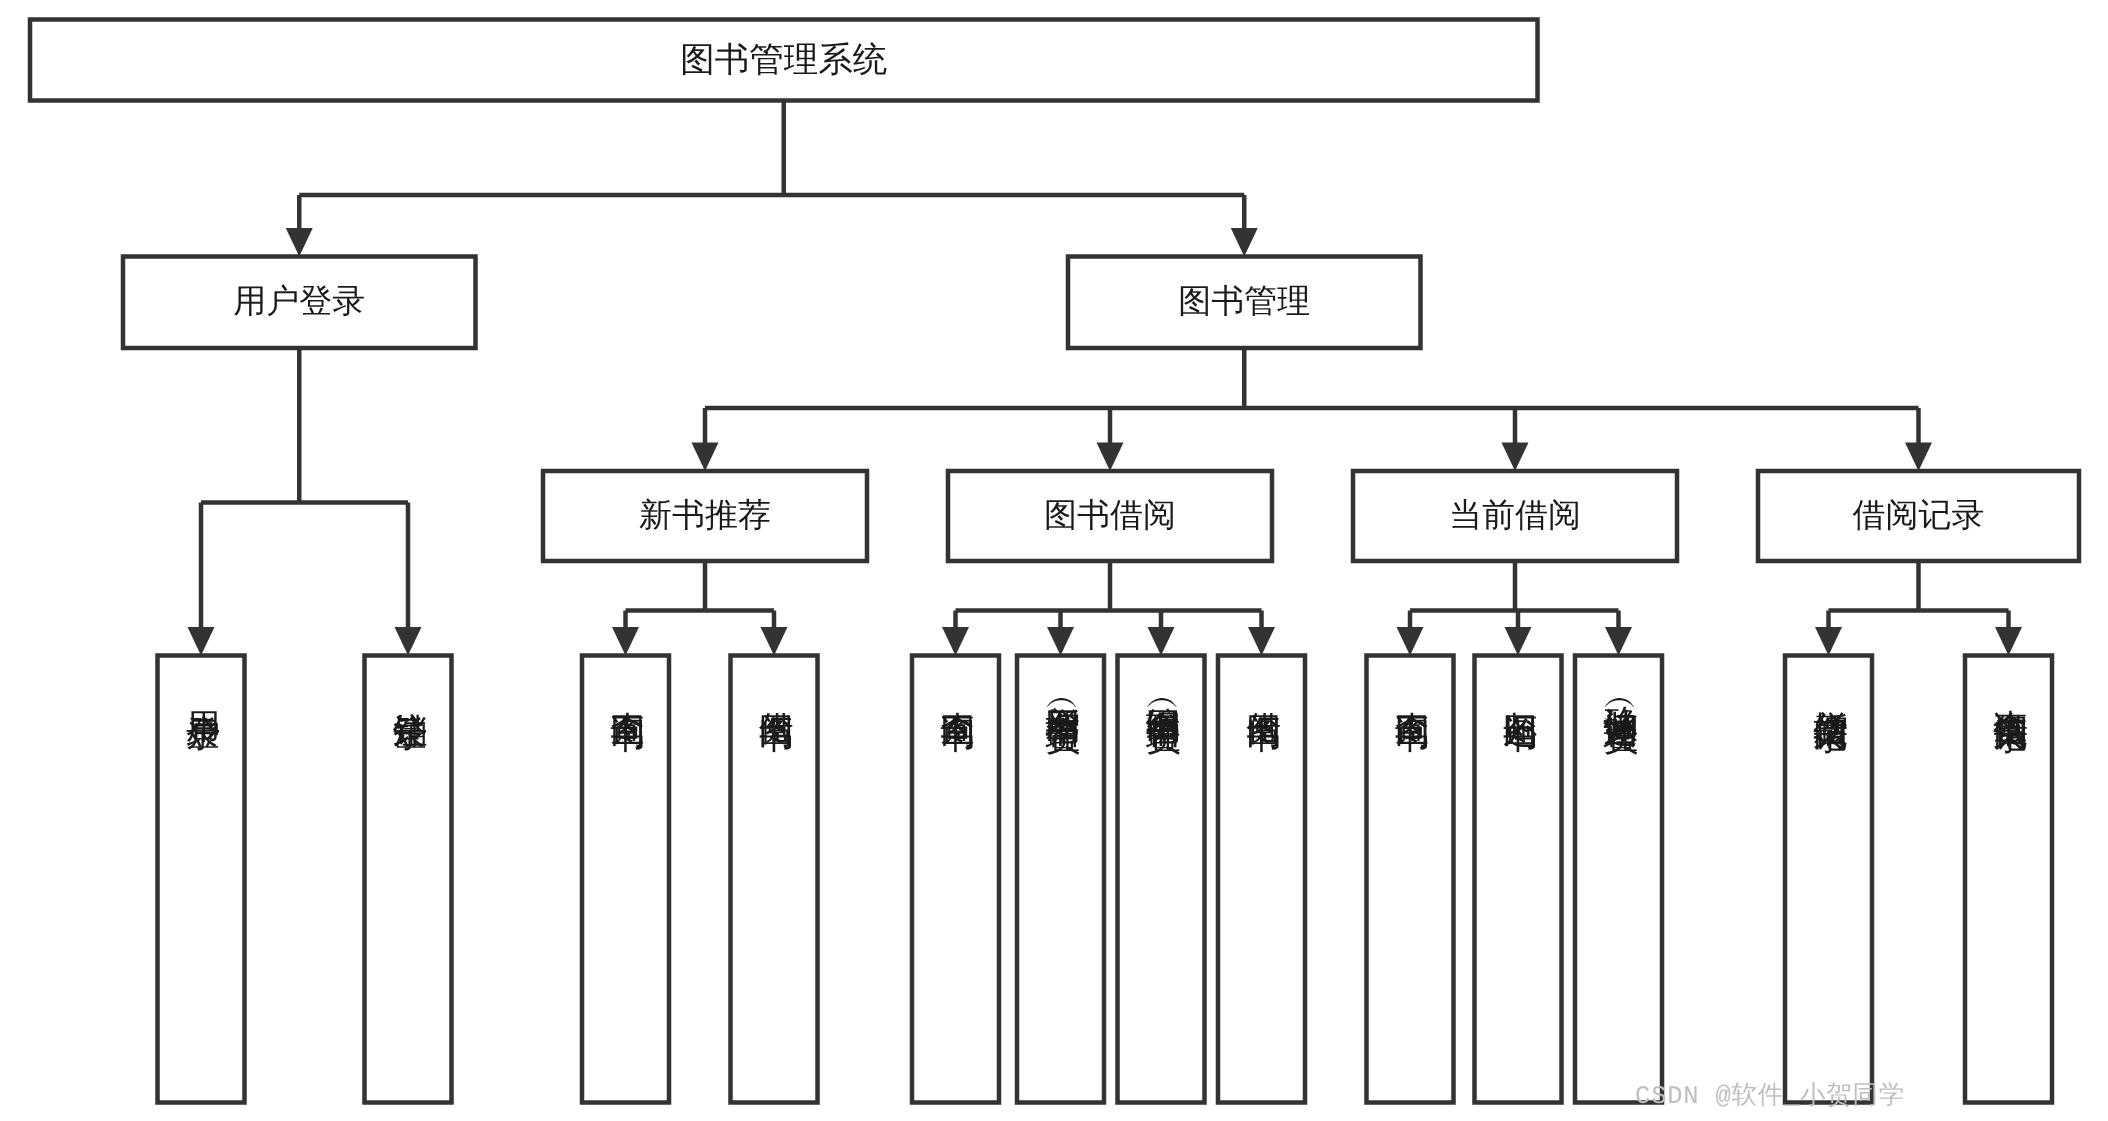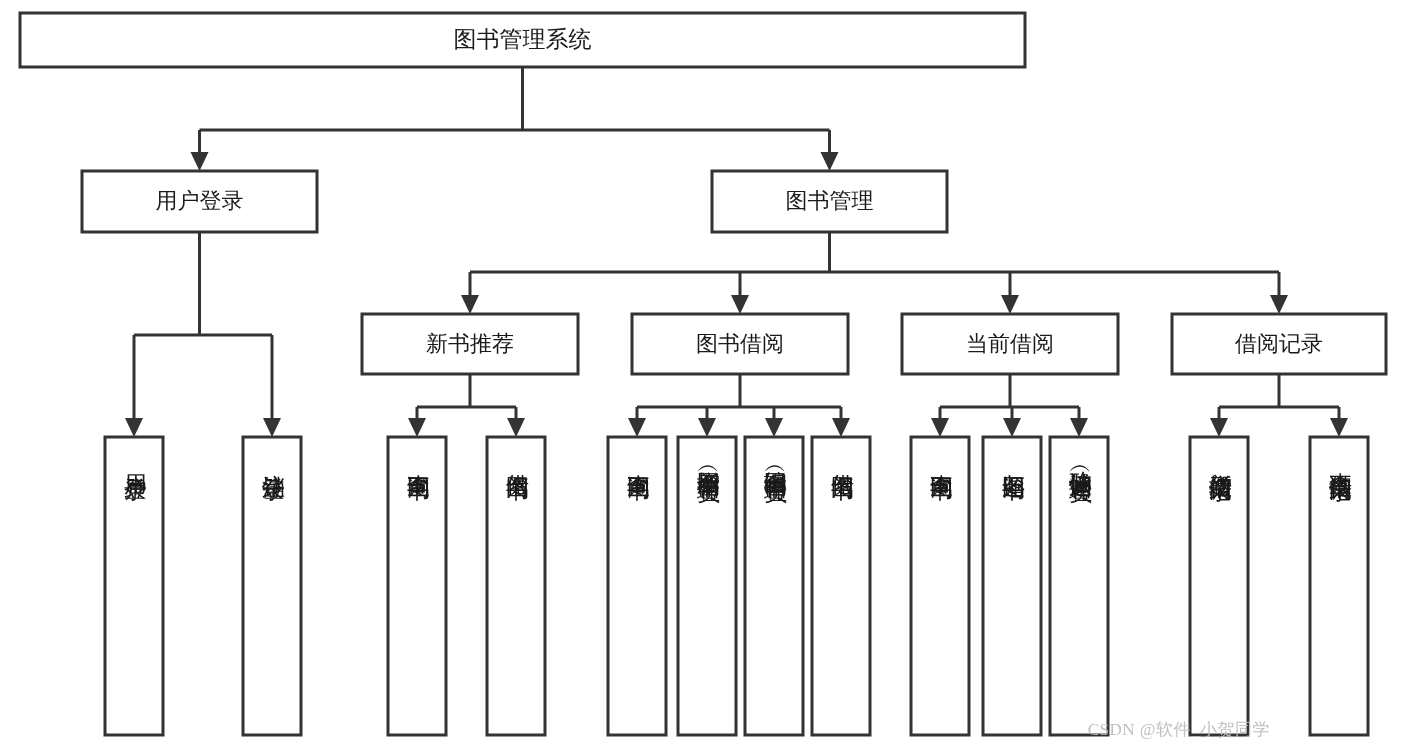--- a/index.html
+++ b/index.html
@@ -52,21 +52,21 @@
     fill: none;
     stroke-linecap: butt;
   }
   .arrow-head {
     fill: #333333;
   }
   .watermark {
     position: absolute;
     right: 8px;
     bottom: 6px;
-    font-family: Liberation Serif, serif;
+    font-family: Liberation Mono, monospace;
     font-size: 17px;
     color: #bfbfbf;
     letter-spacing: 0.5px;
     white-space: nowrap;
     pointer-events: none;
   }
 </style>
 </head>
 <body>
 

